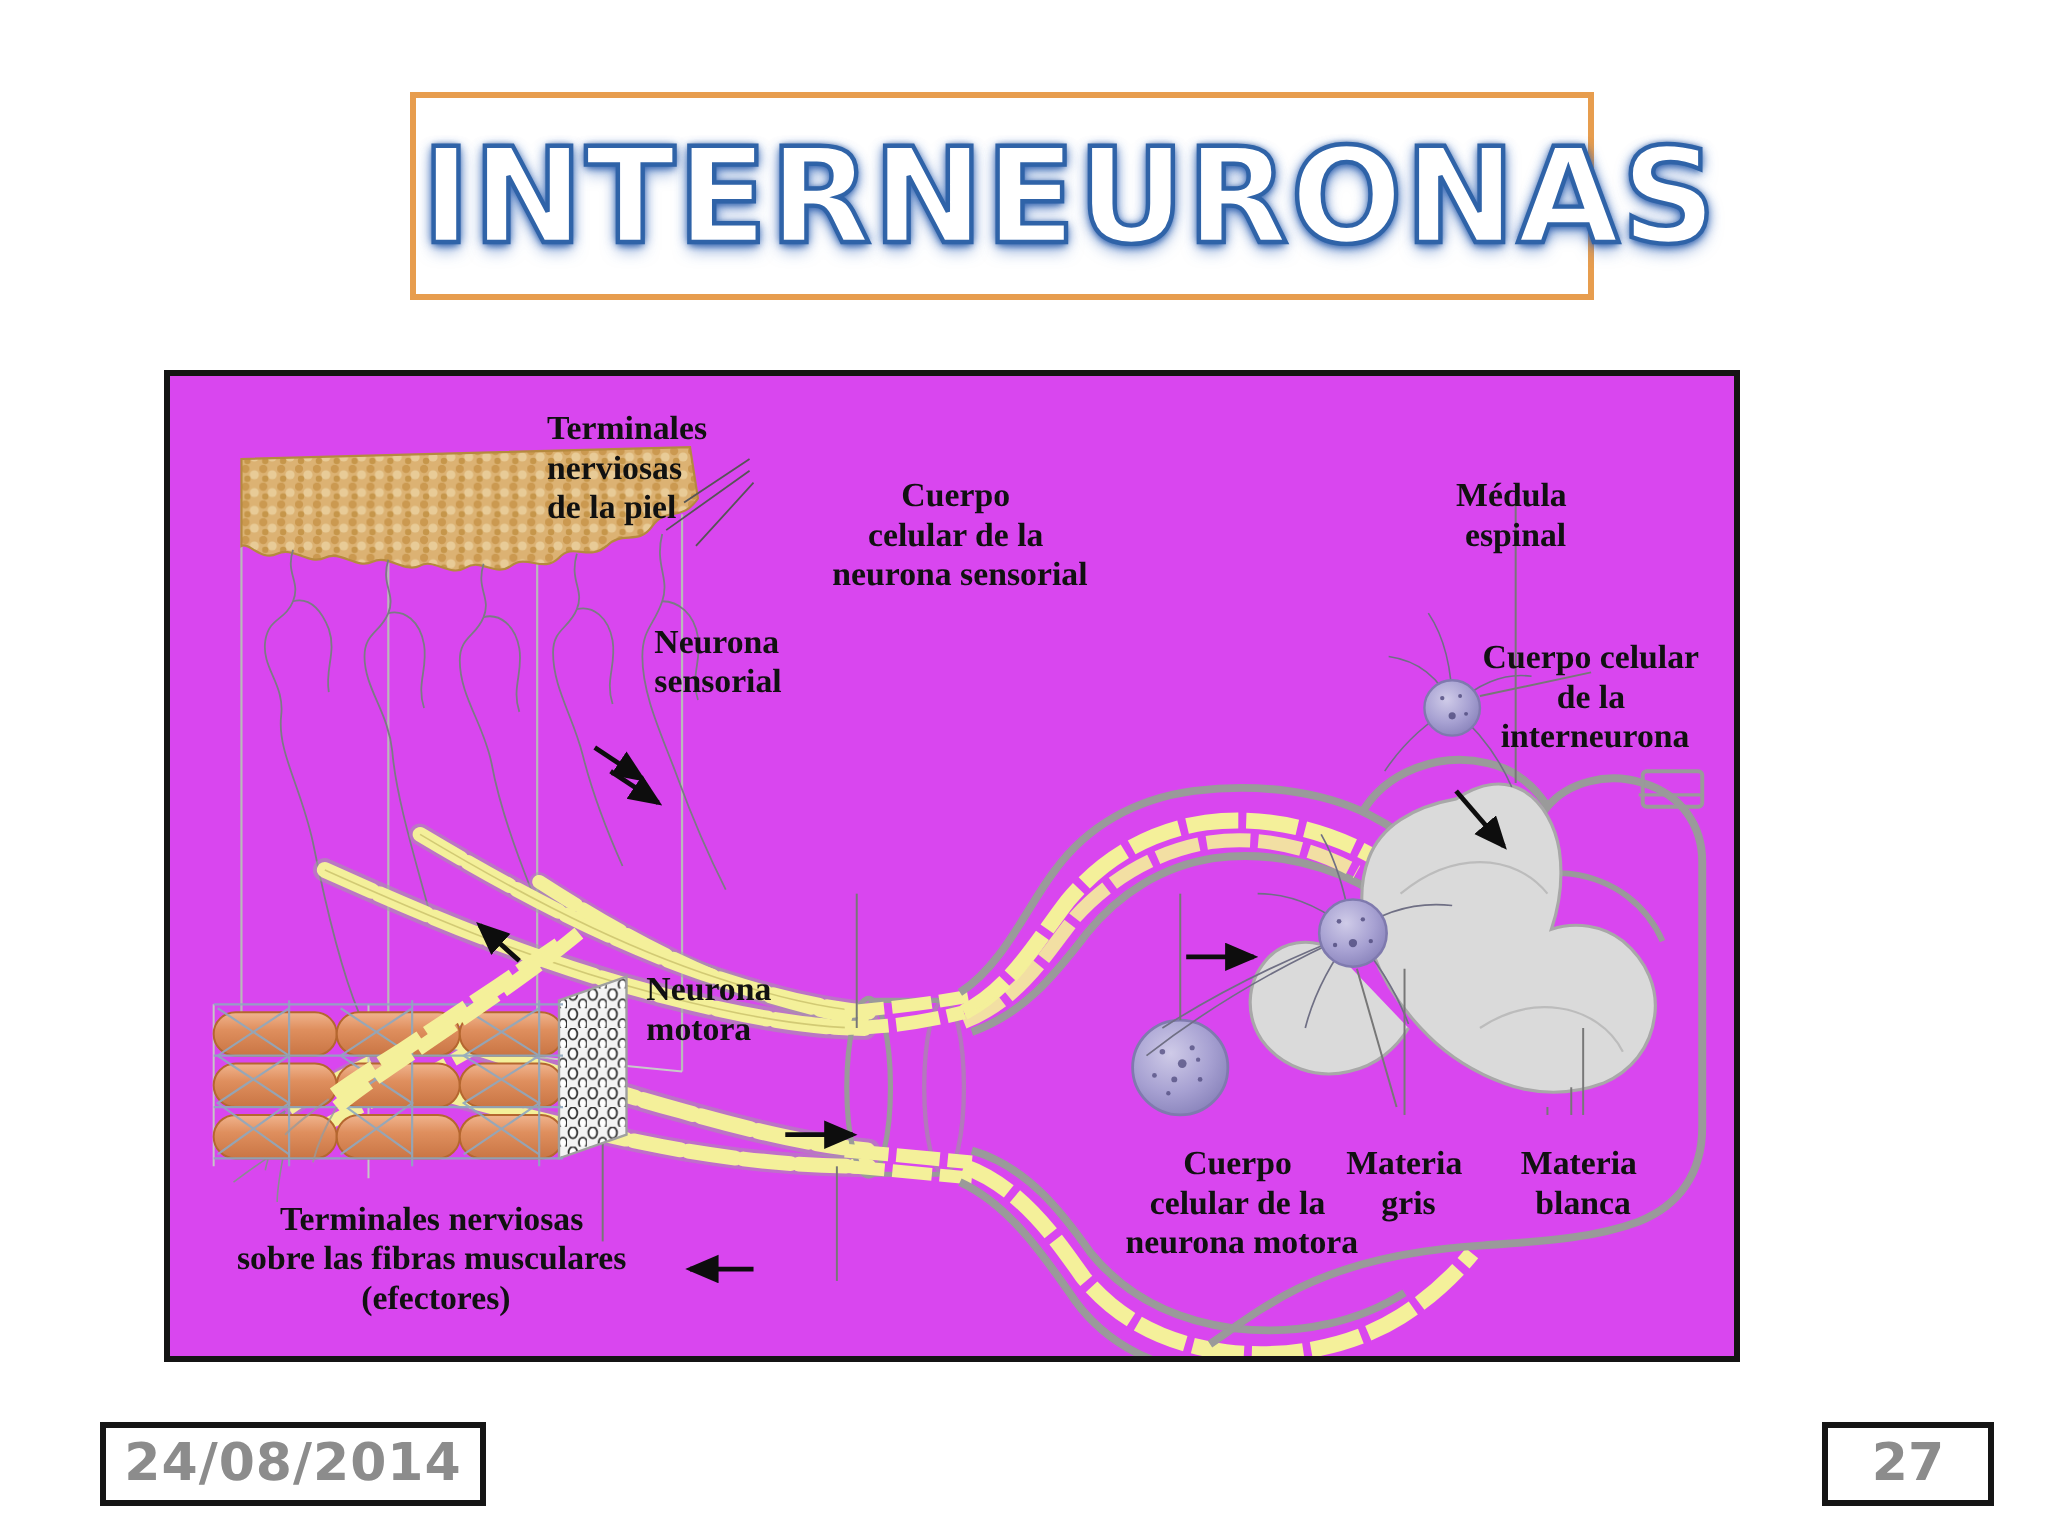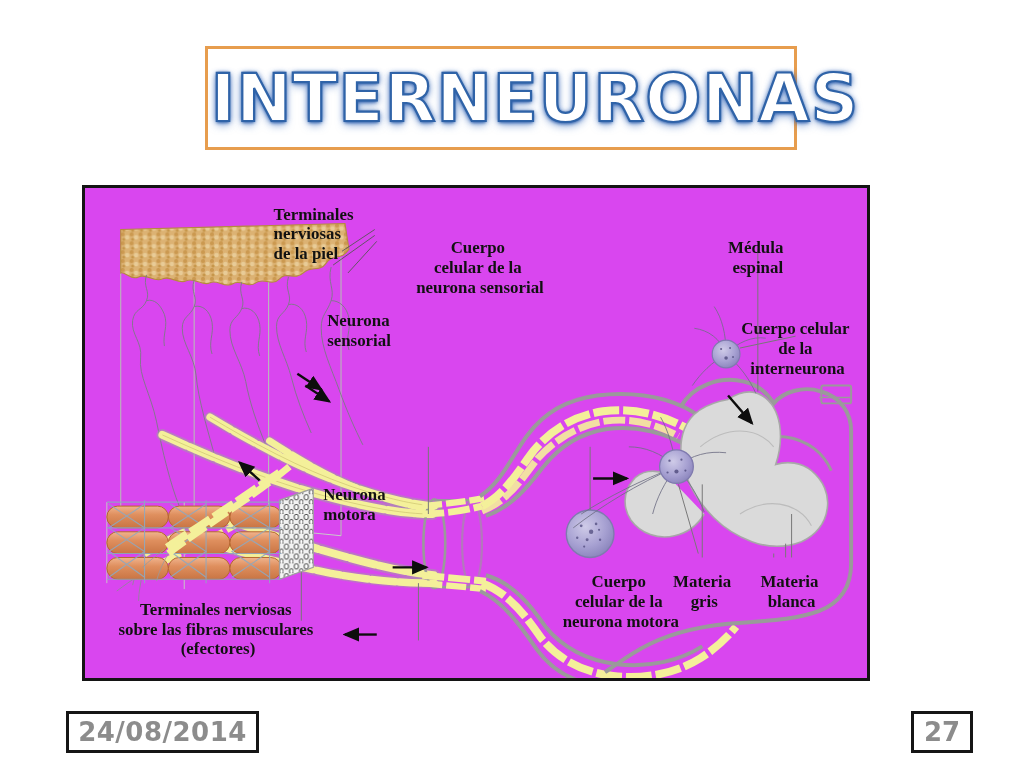--- a/index.html
+++ b/index.html
@@ -77,25 +77,24 @@
     justify-content: center;
     font-family: "DejaVu Sans", "Liberation Sans", sans-serif;
     font-weight: bold;
     color: #8c8c8c;
   }
   #footer-date {
     left: 50px; top: 711px;
     width: 193px; height: 42px;
     font-size: 26px;
     letter-spacing: 0.5px;
-    margin-left: 16px;
   }
   #footer-page {
     left: 911px; top: 711px;
-    width: 62px; height: 42px;
+    width: 86px; height: 42px;
     font-size: 26px;
   }
 
   
   .dlabel {
     font-family: "Liberation Serif", "DejaVu Serif", serif;
     font-weight: bold;
     fill: #111111;
     font-size: 17px;
   }

